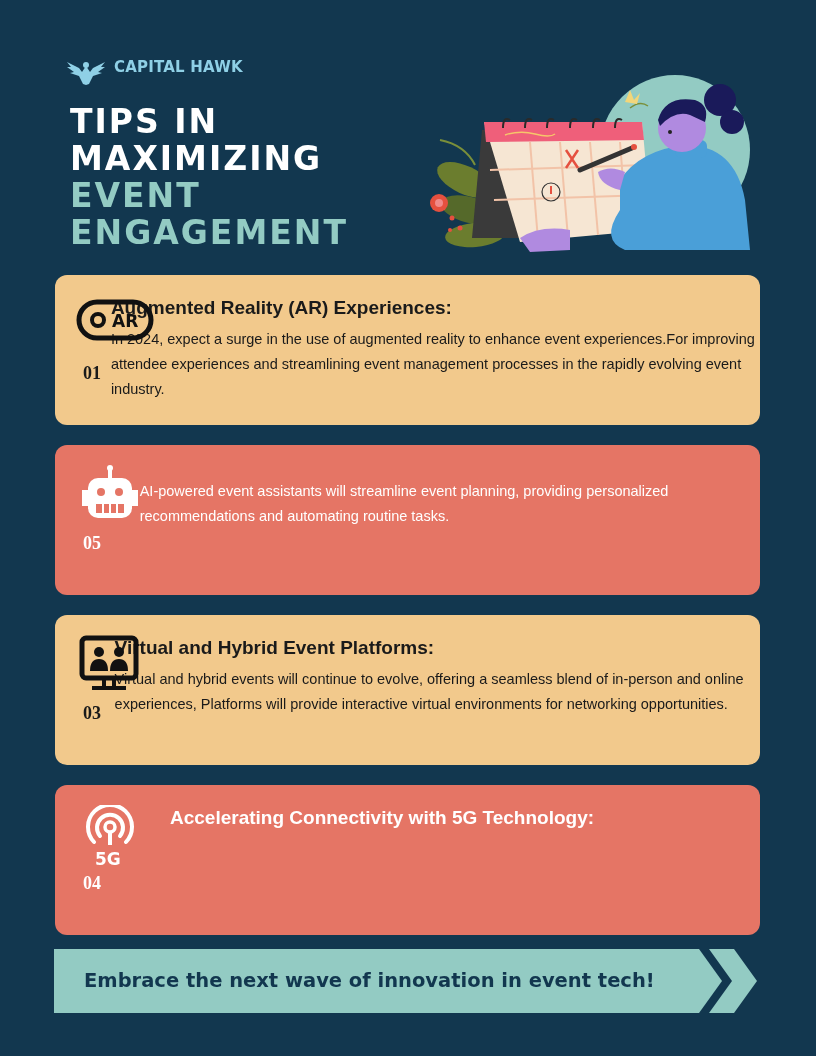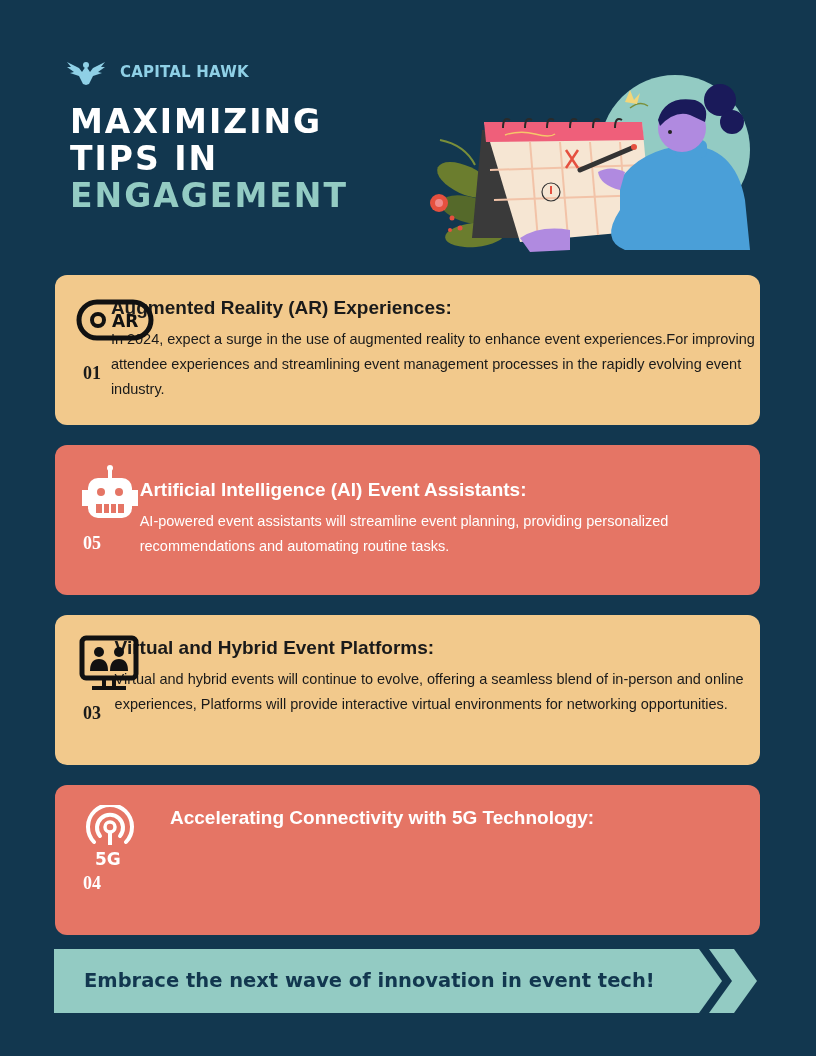--- a/index.html
+++ b/index.html
@@ -5,21 +5,21 @@
   * { box-sizing: border-box; margin: 0; padding: 0; }
   html, body { width: 816px; height: 1056px; }
   body {
     background: #12374f;
     font-family: "Liberation Sans", sans-serif;
     position: relative;
     overflow: hidden;
   }
   .brand {
     position: absolute; left: 65px; top: 58px;
-    display: flex; align-items: center; gap: 13px;
+    display: flex; gap: 7px;
   }
   .brand-logo { width: 42px; height: 28px; }
   .brand-name {
     color: #8fd0e6; font-size: 15px; font-weight: bold; letter-spacing: 0.2px;
     font-family: "DejaVu Sans", sans-serif;
   }
   .title {
     position: absolute; left: 70px; top: 103px;
     font-family: "DejaVu Sans", sans-serif;
     font-weight: bold; font-size: 33px; line-height: 37px;
@@ -71,22 +71,23 @@
 
 <div class="brand">
   <svg class="brand-logo" viewBox="0 0 42 28">
     <path d="M2 4 L14 10 L17 14 L21 8 L25 14 L28 10 L40 4 L36 9 L40 9 L33 14 L37 15 L28 18 L24 26 L21 27 L18 26 L14 18 L5 15 L9 14 L2 9 L6 9 Z" fill="#8fd0e6"></path>
     <circle cx="21" cy="7" r="3" fill="#8fd0e6"></circle>
   </svg>
   <span class="brand-name">CAPITAL HAWK</span>
 </div>
 
 <div class="title">
+  <div class="white">TIPS IN</div>
   <div class="white">MAXIMIZING</div>
-  <div class="white">TIPS IN</div>
+  <div class="teal">EVENT</div>
   <div class="teal">ENGAGEMENT</div>
 </div>
 
 <svg class="illustration" viewBox="0 0 340 200">
   <circle cx="255" cy="90" r="75" fill="#93cbc3"></circle>
 
   <ellipse cx="45" cy="120" rx="30" ry="14" fill="#6b7d2e" transform="rotate(25 45 120)"></ellipse>
   <ellipse cx="50" cy="150" rx="30" ry="13" fill="#55692a" transform="rotate(15 50 150)"></ellipse>
   <ellipse cx="55" cy="175" rx="30" ry="12" fill="#6b7d2e" transform="rotate(-5 55 175)"></ellipse>
   <path d="M20 80 Q45 85 55 105" stroke="#7a8f3a" stroke-width="2" fill="none"></path>
@@ -167,21 +168,20 @@
       <rect x="20" y="40" width="28" height="9" fill="#e57565"></rect>
       <g stroke="#fff" stroke-width="2">
           <line x1="27" y1="40" x2="27" y2="49"></line>
           <line x1="34" y1="40" x2="34" y2="49"></line>
           <line x1="41" y1="40" x2="41" y2="49"></line>
         </g>
     </svg>
     <div class="card-num">05</div>
   </div>
   <div class="card-body">
-    <div class="card-title">Artificial Intelligence (AI) Event Assistants:</div>
     <div class="card-text">AI-powered event assistants will streamline event planning, providing personalized recommendations and automating routine tasks.</div>
   </div>
 </div>
 
 <div class="card yellow" style="top:615px">
   <div class="card-left">
     <svg class="card-icon" viewBox="0 0 80 60" style="top:20px; height:60px">
       <rect x="6" y="3" width="54" height="40" rx="4" fill="none" stroke="#111" stroke-width="5"></rect>
       <circle cx="23" cy="17" r="5" fill="#111"></circle>
       <circle cx="43" cy="17" r="5" fill="#111"></circle>

